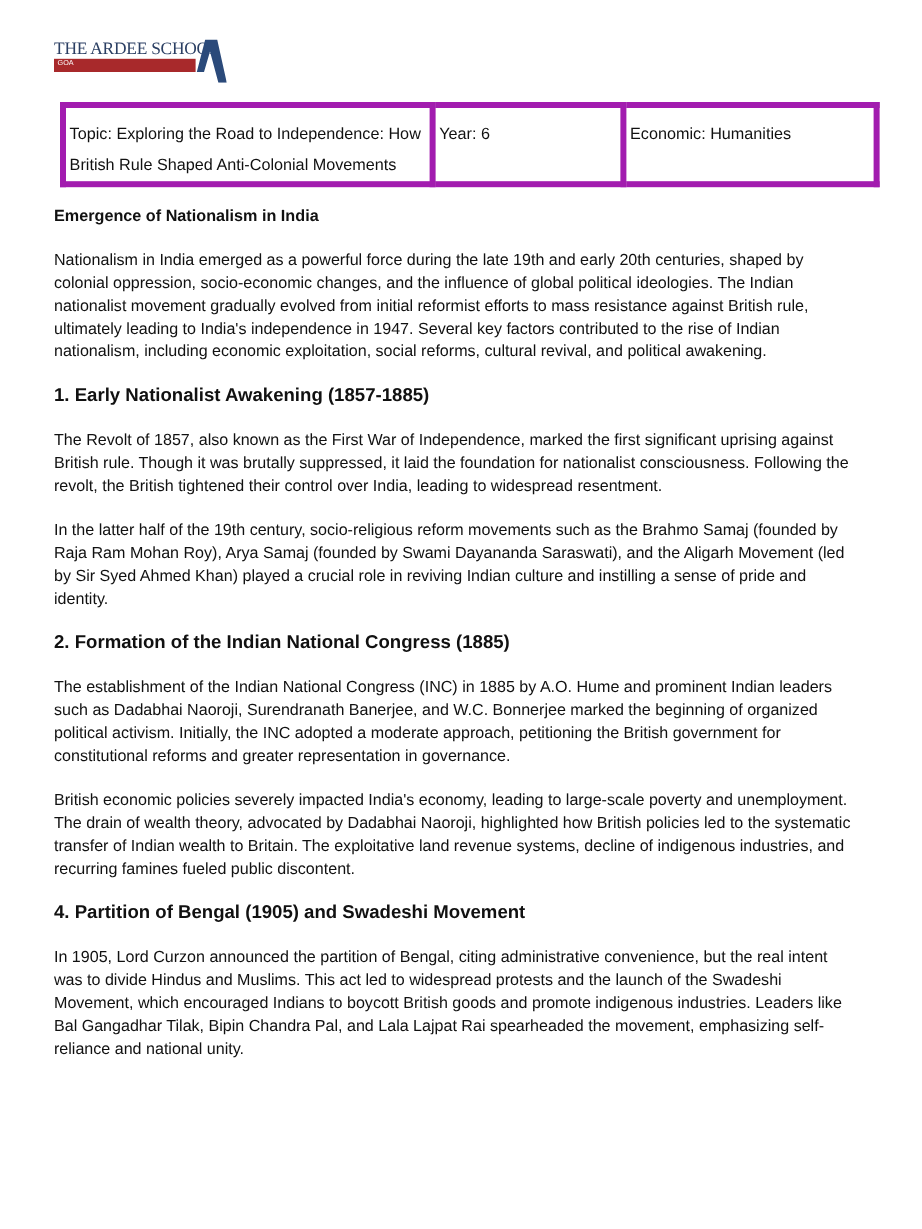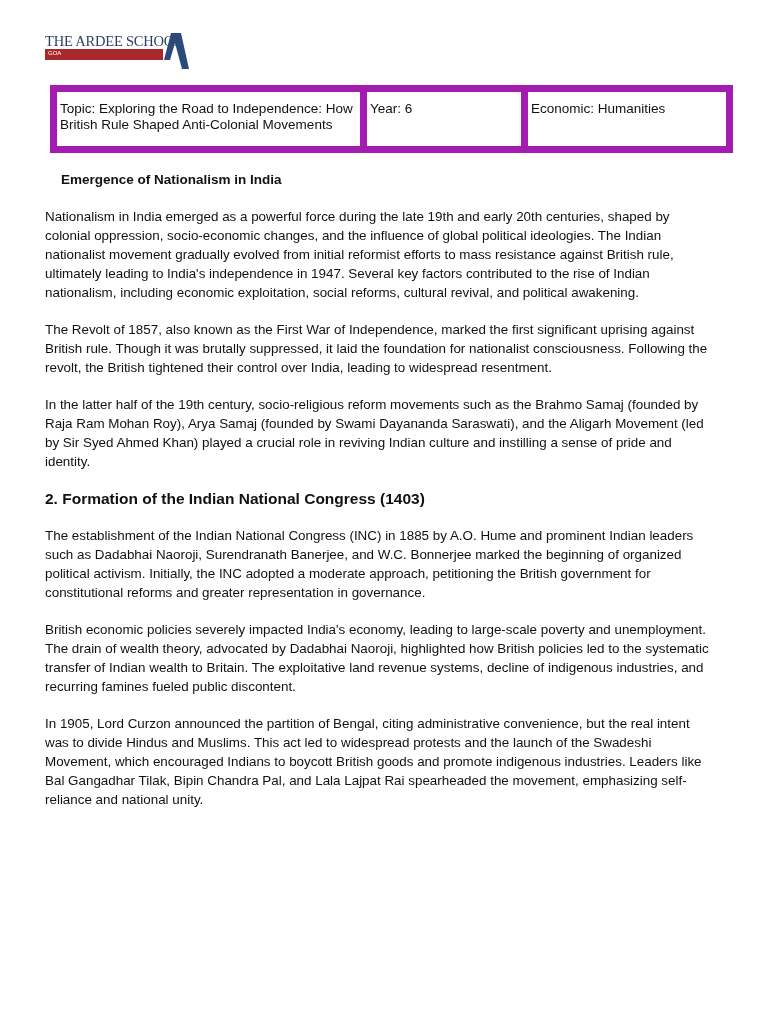--- a/index.html
+++ b/index.html
@@ -3,23 +3,23 @@
   <meta charset="utf-8">
   <style>
     html, body { margin: 0; padding: 0; background: #ffffff; }
     body { width: 768px; height: 1024px; position: relative; overflow: hidden; font-family: "Liberation Sans", sans-serif; color: #111; }
     .logo { position: absolute; left: 45px; top: 33px; width: 145px; height: 36px; }
     .logo-text { position: absolute; left: 0; top: 0; font-family: "Liberation Serif", serif; font-size: 14.5px; color: #2b3f63; letter-spacing: -0.2px; white-space: nowrap; }
     .logo-bar { position: absolute; left: 0; top: 16px; width: 118px; height: 11px; background: #a8292b; }
     .logo-bar span { position: absolute; left: 3px; top: 1px; font-size: 6px; color: #fff; font-family: "Liberation Sans", sans-serif; }
     .logo-a { position: absolute; left: 116px; top: 0; width: 28px; height: 36px; }
     .header-table { position: absolute; left: 50px; top: 85px; width: 683px; height: 68px; border-collapse: collapse; font-size: 13.5px; }
-    .header-table td { border: 7px solid #a21caf; vertical-align: top; padding: 9px 3px 0 3px; line-height: 16px; margin-left: 32px; }
+    .header-table td { border: 5px solid #a21caf; vertical-align: top; padding: 9px 3px 0 3px; line-height: 26px; margin-left: 32px; }
     .content { position: absolute; left: 45px; top: 170px; width: 680px; font-size: 13.4px; line-height: 19px; }
-    .doc-title { font-weight: bold; font-size: 13.5px; margin: 0 0 18px 16px; }
+    .doc-title { font-weight: bold; font-size: 13.5px; margin: 0 0 18px 0; }
     p { margin: 0 12px 18px 0; }
     h2 { font-size: 15.5px; font-weight: bold; margin: 0 0 17px 0; line-height: 20px; }
   </style>
 </head>
 <body>
 
 <div class="logo">
   <div class="logo-text">THE ARDEE SCHOOL</div>
   <div class="logo-bar">
     <span>GOA</span>
@@ -36,22 +36,24 @@
     <td style="width:148px">Year: 6</td>
     <td>Economic: Humanities</td>
   </tr>
 </tbody>
   </table>
 
 <div class="content">
   <div class="doc-title">Emergence of Nationalism in India</div>
   <p>Nationalism in India emerged as a powerful force during the late 19th and early 20th centuries, shaped by colonial oppression, socio-economic changes, and the influence of global political ideologies. The Indian nationalist movement gradually evolved from initial reformist efforts to mass resistance against British rule, ultimately leading to India's independence in 1947. Several key factors contributed to the rise of Indian nationalism, including economic exploitation, social reforms, cultural revival, and political awakening.</p>
 
+  <h2>1. Early Nationalist Awakening (1857-1885)</h2>
   <p>The Revolt of 1857, also known as the First War of Independence, marked the first significant uprising against British rule. Though it was brutally suppressed, it laid the foundation for nationalist consciousness. Following the revolt, the British tightened their control over India, leading to widespread resentment.</p>
   <p>In the latter half of the 19th century, socio-religious reform movements such as the Brahmo Samaj (founded by Raja Ram Mohan Roy), Arya Samaj (founded by Swami Dayananda Saraswati), and the Aligarh Movement (led by Sir Syed Ahmed Khan) played a crucial role in reviving Indian culture and instilling a sense of pride and identity.</p>
 
-  <h2>2. Formation of the Indian National Congress (1403)</h2>
+  <h2>2. Formation of the Indian National Congress (1885)</h2>
   <p>The establishment of the Indian National Congress (INC) in 1885 by A.O. Hume and prominent Indian leaders such as Dadabhai Naoroji, Surendranath Banerjee, and W.C. Bonnerjee marked the beginning of organized political activism. Initially, the INC adopted a moderate approach, petitioning the British government for constitutional reforms and greater representation in governance.</p>
 
   <p>British economic policies severely impacted India's economy, leading to large-scale poverty and unemployment. The drain of wealth theory, advocated by Dadabhai Naoroji, highlighted how British policies led to the systematic transfer of Indian wealth to Britain. The exploitative land revenue systems, decline of indigenous industries, and recurring famines fueled public discontent.</p>
 
+  <h2>4. Partition of Bengal (1905) and Swadeshi Movement</h2>
   <p>In 1905, Lord Curzon announced the partition of Bengal, citing administrative convenience, but the real intent was to divide Hindus and Muslims. This act led to widespread protests and the launch of the Swadeshi Movement, which encouraged Indians to boycott British goods and promote indigenous industries. Leaders like Bal Gangadhar Tilak, Bipin Chandra Pal, and Lala Lajpat Rai spearheaded the movement, emphasizing self-reliance and national unity.</p>
 </div>
 
 </body></html>

